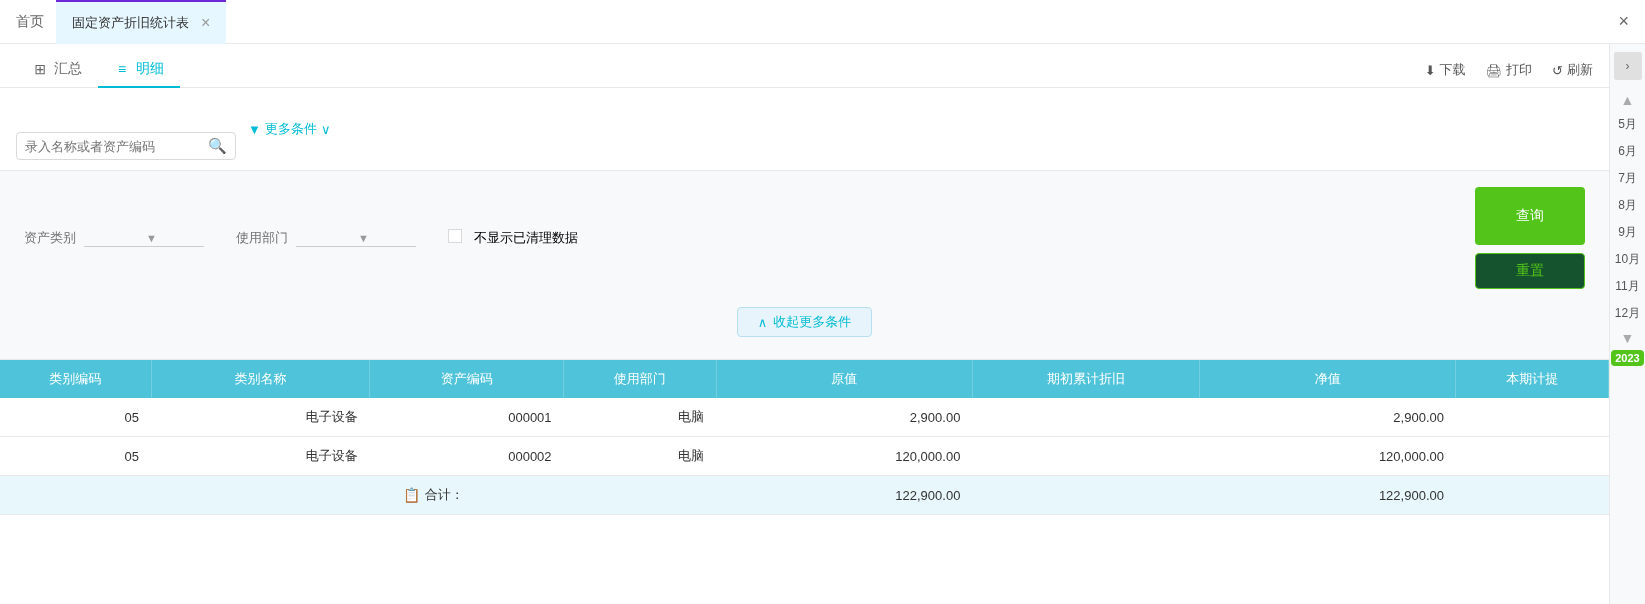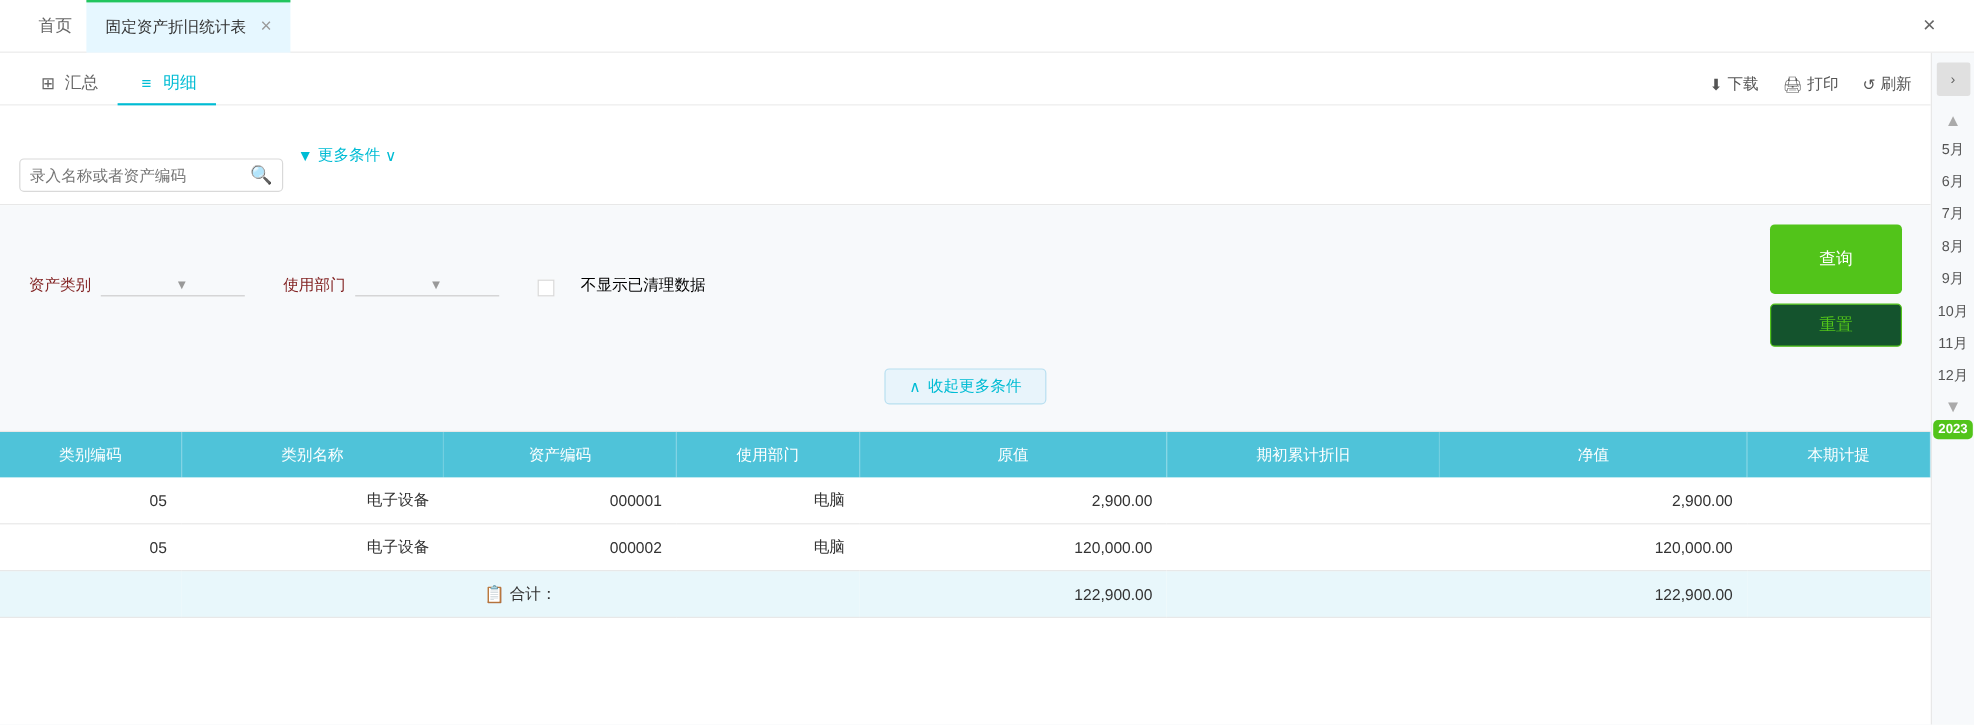--- a/index.html
+++ b/index.html
@@ -14,34 +14,34 @@
       flex-direction: column;
     }
 
     
     .top-nav {
       display: flex;
       align-items: center;
       background: #fff;
       border-bottom: 1px solid #e8e8e8;
       height: 44px;
-      padding: 0 32px;
+      padding: 0 16px;
       flex-shrink: 0;
     }
     .nav-home {
       color: #666;
       font-size: 14px;
       cursor: pointer;
       padding: 0 12px 0 0;
     }
     .nav-tab {
       display: flex;
       align-items: center;
       background: #e6f7ff;
-      border-top: 2px solid #22c55e;
+      border-top: 2px solid #6d28d9;
       padding: 0 16px;
       height: 44px;
       color: #333;
       font-size: 13px;
       cursor: pointer;
       gap: 8px;
     }
     .nav-tab .close-btn {
       color: #999;
       font-size: 16px;
@@ -174,21 +174,21 @@
       align-items: center;
       gap: 32px;
       margin-bottom: 12px;
     }
     .filter-item {
       display: flex;
       align-items: center;
       gap: 8px;
     }
     .filter-label {
-      color: #7f1d1d;
+      color: #737373;
       font-size: 13px;
       white-space: nowrap;
     }
     .filter-select {
       display: flex;
       align-items: center;
       border-bottom: 1px solid #ccc;
       padding: 2px 4px;
       min-width: 120px;
       gap: 4px;
@@ -198,22 +198,22 @@
       flex: 1;
       font-size: 13px;
       color: #999;
     }
     .filter-select .arrow {
       color: #999;
       font-size: 11px;
     }
     .checkbox-item {
       display: flex;
-      align-items: flex-end;
-      gap: 22px;
+      align-items: flex-start;
+      gap: 12px;
       cursor: pointer;
     }
     .checkbox-box {
       width: 14px;
       height: 14px;
       border: 1px solid #d9d9d9;
       background: #fff;
       display: flex;
       align-items: center;
       justify-content: center;

